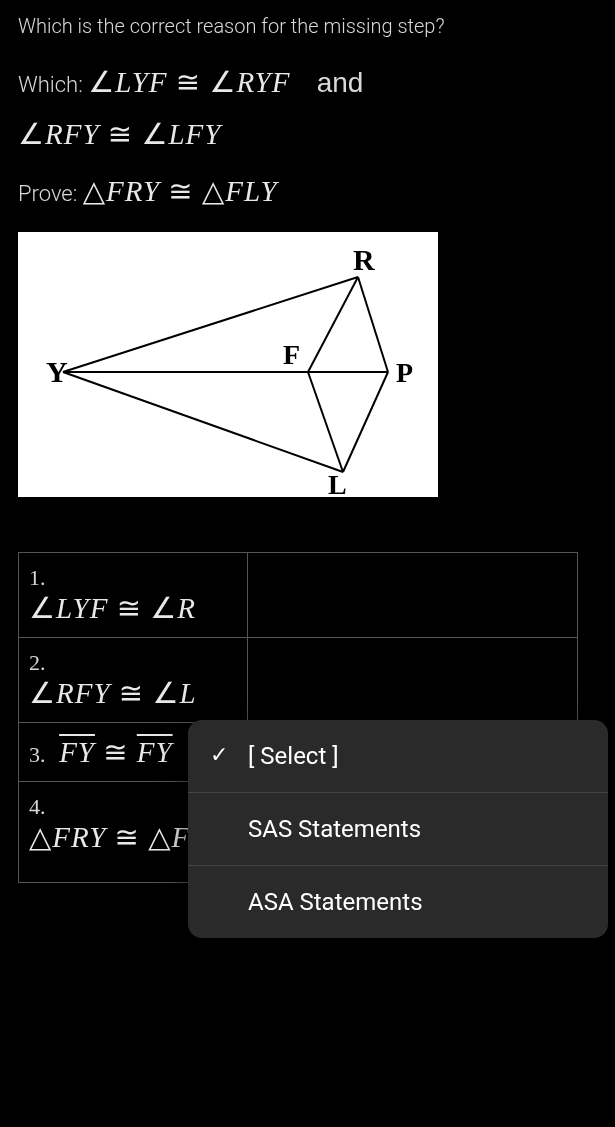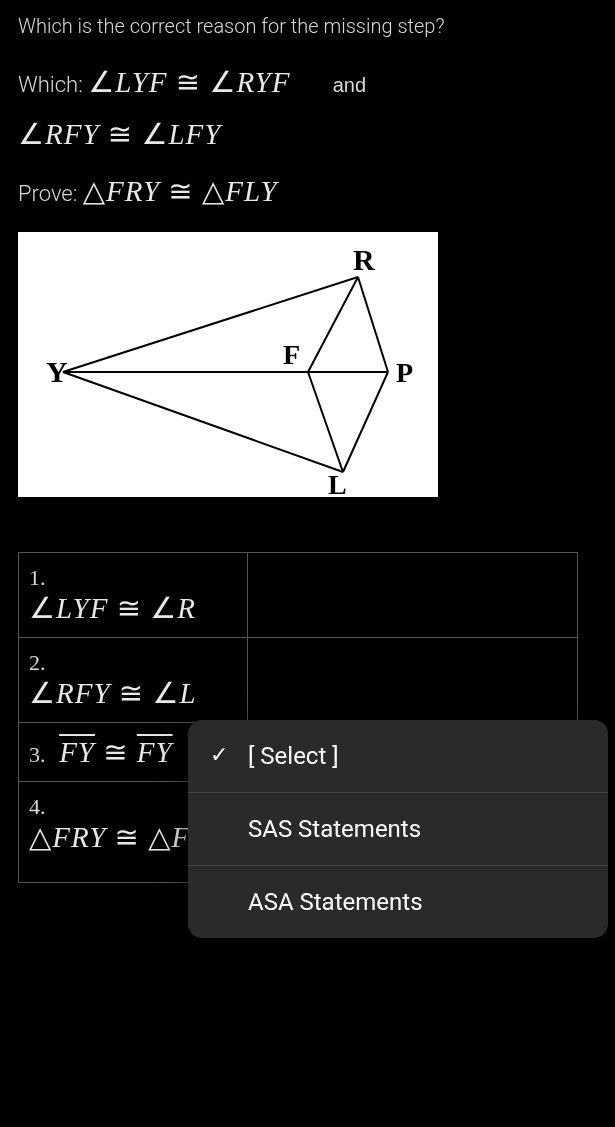--- a/index.html
+++ b/index.html
@@ -41,22 +41,22 @@
       font-size: 29px;
       letter-spacing: 1px;
       color: #e8e8e8;
     }
     .math .sym {
       font-style: normal;
     }
     .and-word {
       font-style: normal;
       font-family: -apple-system, sans-serif;
-      font-size: 20px;
-      margin-left: 34px;
+      font-size: 28px;
+      margin-left: 18px;
       color: #d8d8d8;
     }
     .diagram {
       background: #fff;
       width: 420px;
       height: 265px;
       margin-bottom: 55px;
     }
     .proof-table {
       border-collapse: collapse;

